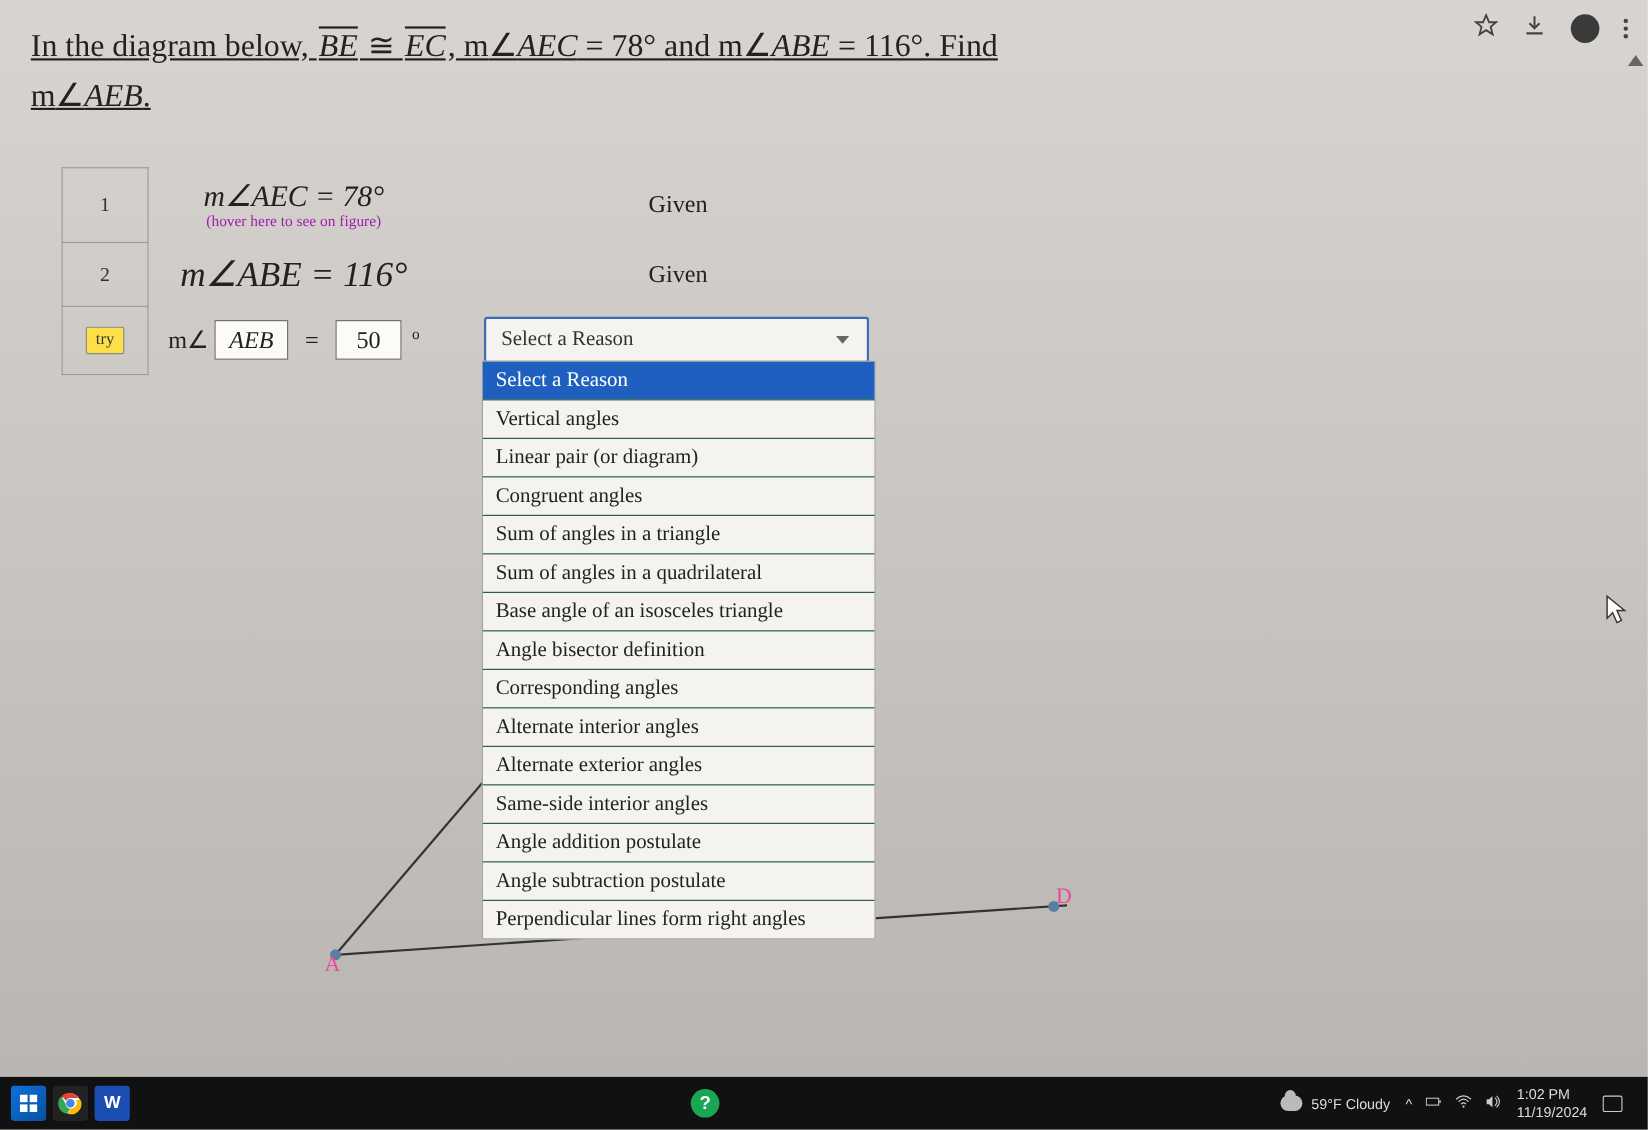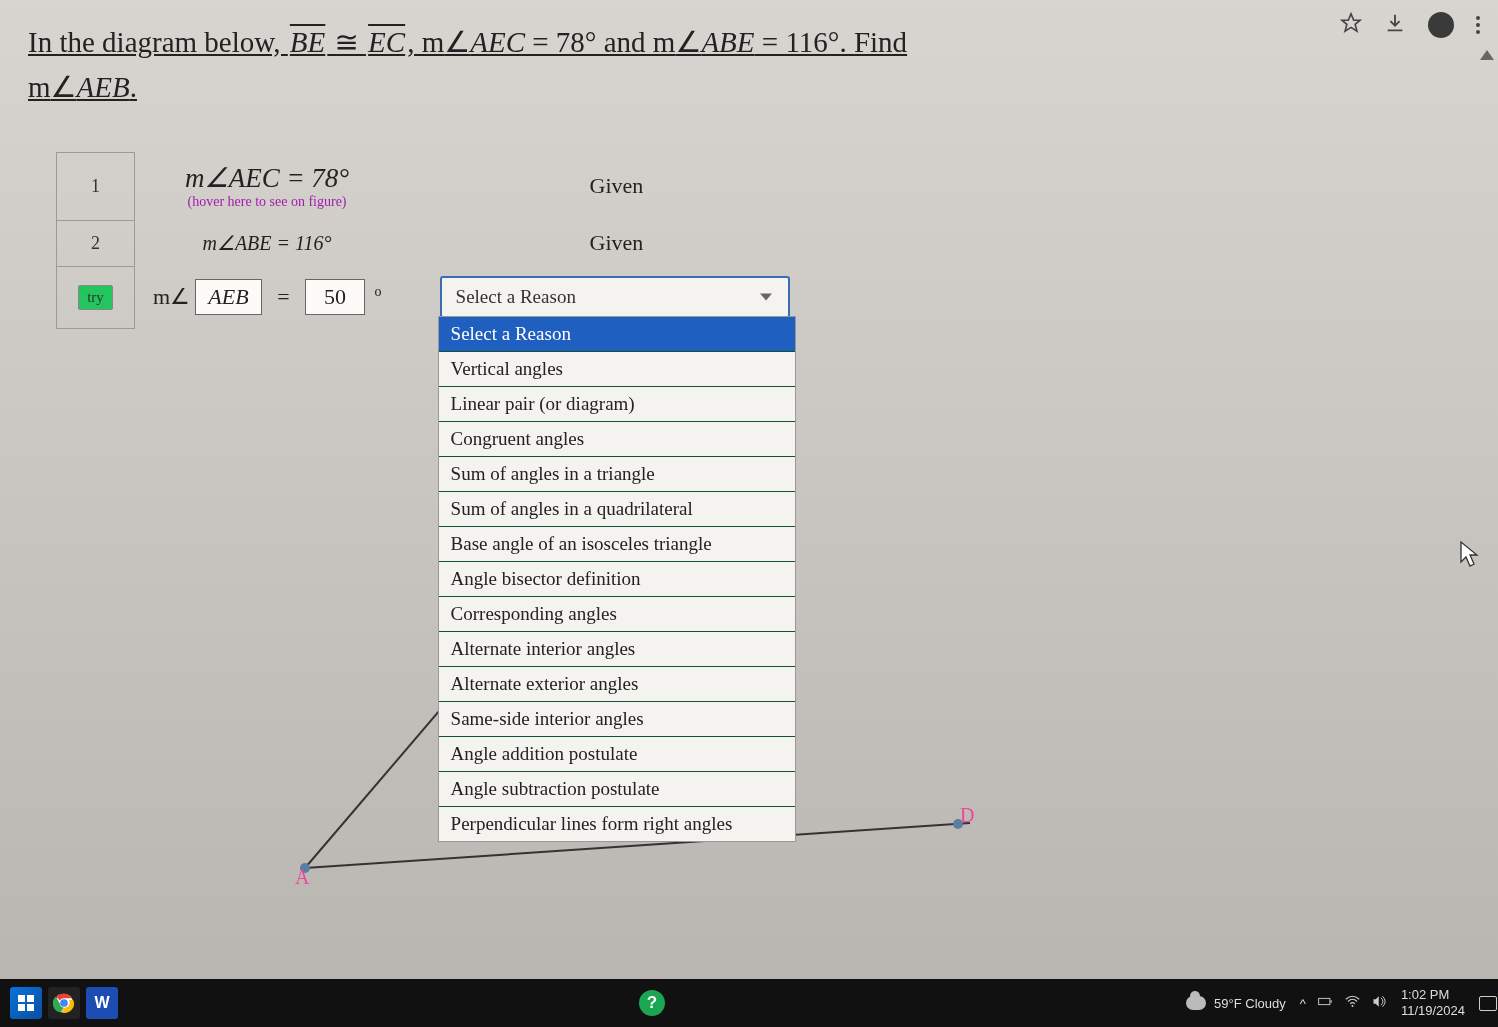--- a/index.html
+++ b/index.html
@@ -45,21 +45,21 @@
     }
     th { font-weight: bold; }
     .th-step, .td-step { border:1px solid #9c9a96; text-align:center; width:78px; }
     .th-angle { text-align:center; width:360px; }
     .th-reason { text-align:center; width:420px; padding-left:160px; }
     .td-step { font-size:18px; color:#333; }
     .td-angle { text-align:center; }
     .hover-note { font-size:14px; color:#a21caf; display:block; }
     .td-reason { padding-left:190px; }
     .try-btn {
-      display:inline-block; border:1px solid #888; background:#22c55e;
+      display:inline-block; border:1px solid #888; background:#fde047;
       font-size:15px; padding:3px 8px; border-radius:2px; margin:2px;
     }
     .input-box {
       display:inline-block; border:1px solid #666; background:#fdfbf7;
       padding:4px 12px; font-family: Georgia, serif; font-size:22px;
       min-width:60px; text-align:center;
     }
     .eq { padding:0 10px; }
     .deg { vertical-align: super; font-size:14px; padding-left:4px;}
 
@@ -98,21 +98,21 @@
       background:#111; color:#ddd; display:flex; align-items:center;
       font-family: 'Segoe UI', Arial, sans-serif; font-size:13px;
     }
     .taskbar .left { display:flex; align-items:center; gap:6px; padding-left:10px; }
     .tb-icon { width:32px; height:32px; border-radius:3px; display:flex; align-items:center; justify-content:center; }
     .tb-start { background: linear-gradient(135deg,#0a72da,#0a4fa0); }
     .tb-chrome { background:#222; }
     .tb-word { background:#1b4db3; color:#fff; font-weight:bold; font-size:16px; }
     .taskbar .center { flex:1; display:flex; justify-content:center; }
     .help-icon { width:26px; height:26px; border-radius:50%; background:#1aa653; color:#fff; display:flex; align-items:center; justify-content:center; font-weight:bold; font-size:17px; }
-    .taskbar .right { display:flex; align-items:center; gap:14px; padding-right:1px; }
+    .taskbar .right { display:flex; align-items:center; gap:14px; padding-right:23px; }
     .weather { display:flex; align-items:center; gap:8px; }
     .cloud-ico { width:20px; height:14px; background:#bbb; border-radius:10px; position:relative; }
     .cloud-ico::before { content:''; position:absolute; width:10px; height:10px; background:#bbb; border-radius:50%; top:-5px; left:4px; }
     .tray svg { width:15px; height:15px; }
     .tray { display:flex; align-items:center; gap:12px; }
     .clock { text-align:left; line-height:1.2; }
     .notif { width:18px; height:15px; border:1.5px solid #ccc; border-radius:2px; }
   </style>
 </head>
 <body>
@@ -155,21 +155,21 @@
     <td class="td-step">1</td>
     <td class="td-angle">
       <span class="math-it" style="font-size:27px">m∠AEC = 78°</span>
       <span class="hover-note">(hover here to see on figure)</span>
     </td>
     <td class="td-reason">Given</td>
   </tr>
   <tr>
     <td class="td-step">2</td>
     <td class="td-angle">
-      <span class="math-it" style="font-size:20px">m∠ABE = 116°</span>
+      <span class="math-it" style="font-size:32px">m∠ABE = 116°</span>
     </td>
     <td class="td-reason">Given</td>
   </tr>
   <tr>
     <td class="td-step" style="padding:4px">
       <span class="try-btn">try</span>
     </td>
     <td class="td-angle">
       <span>m∠</span>
       <span class="input-box math-it">AEB</span>

